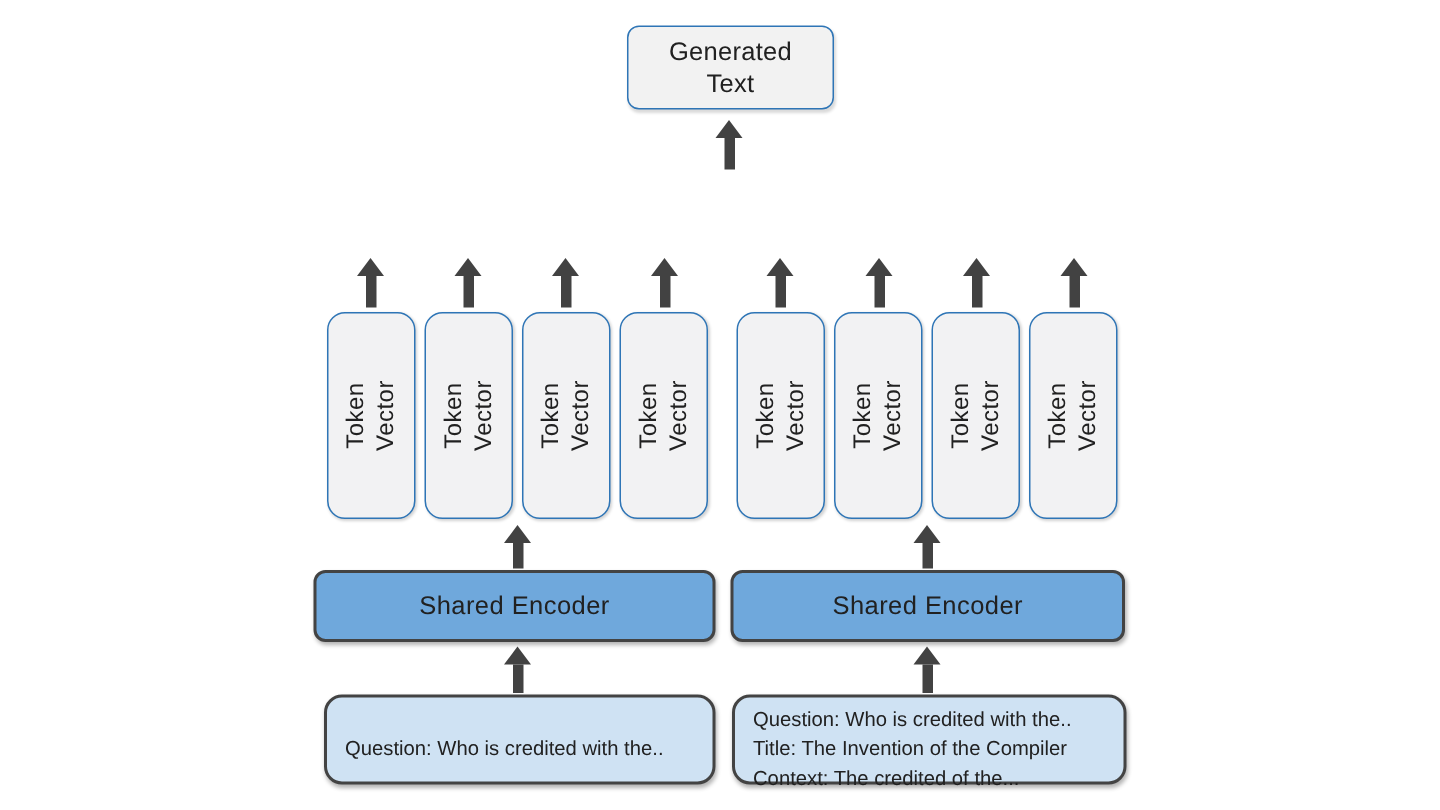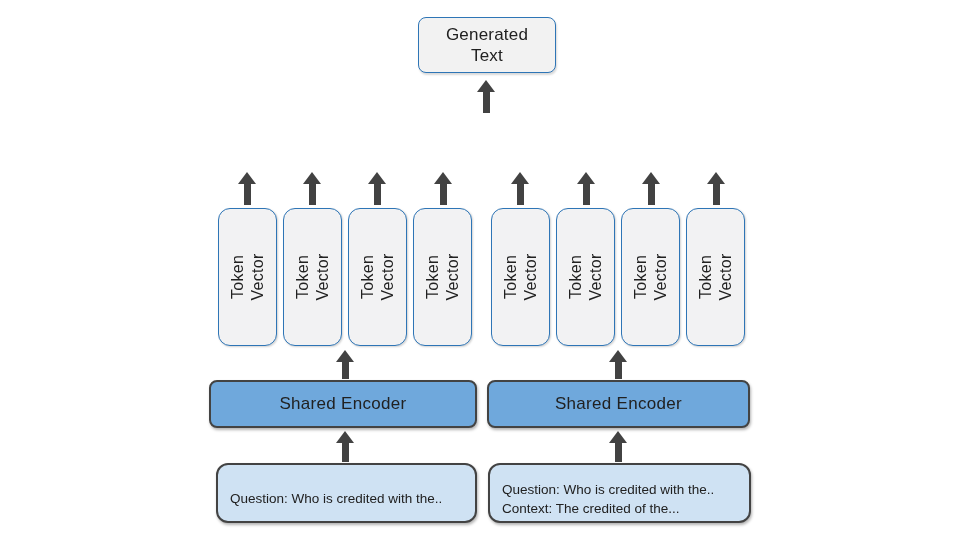--- a/index.html
+++ b/index.html
@@ -178,16 +178,17 @@
   <div class="arrow" style="left:609px;top:431px;height:31px;">
       <span class="head"></span>
       <span class="shaft"></span>
     </div>
 
   <div class="node passage left">
     <div>Question: Who is credited with the..</div>
   </div>
   <div class="node passage right">
     <div>Question: Who is credited with the..</div>
+    <div>Title: The Invention of the Compiler</div>
     <div>Context: The credited of the...</div>
   </div>
 
 </div>
 
 </body></html>

